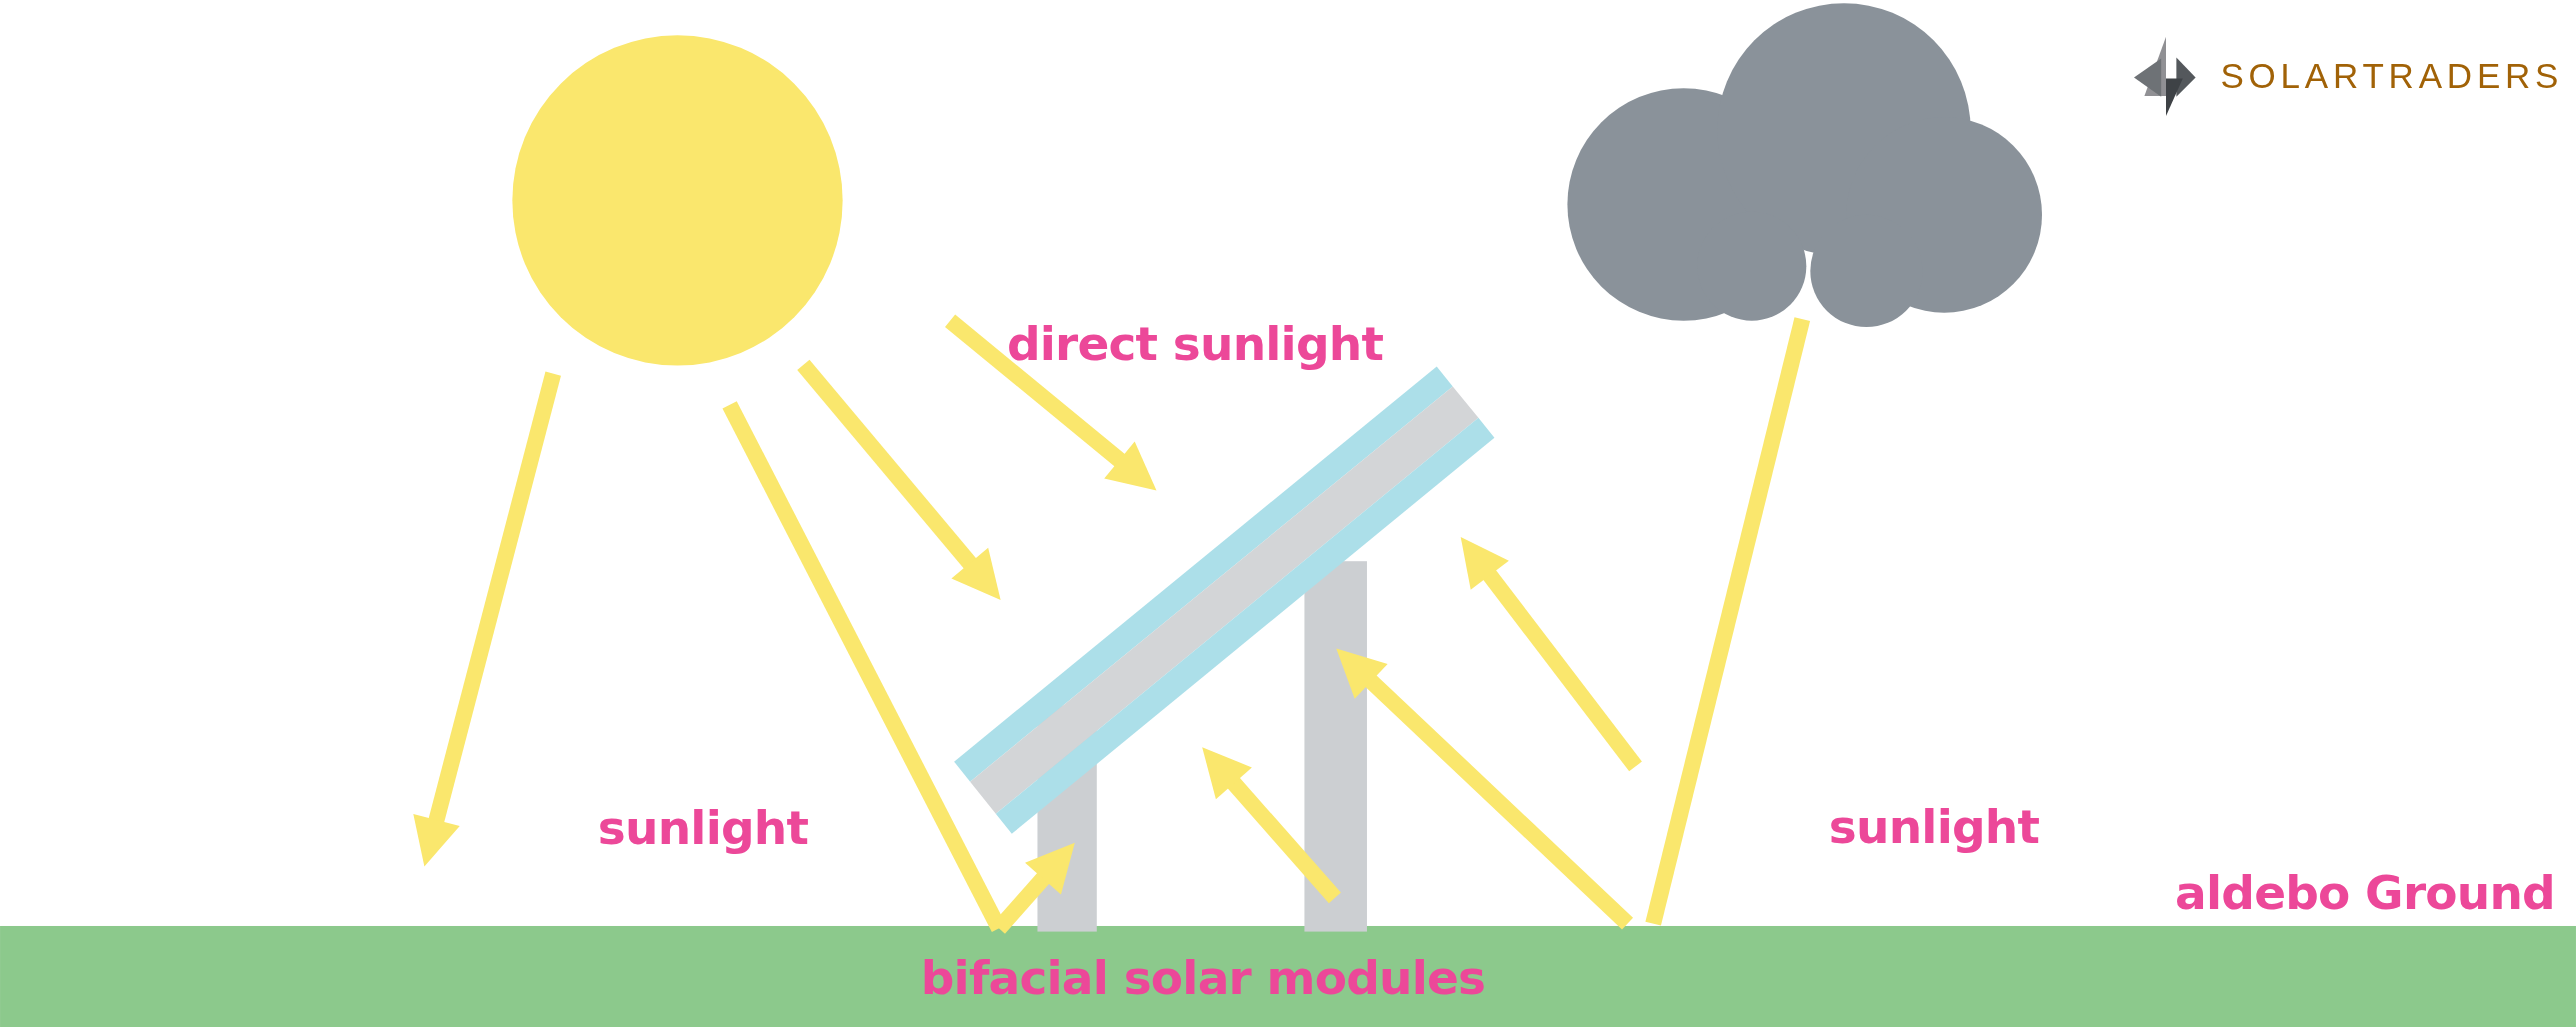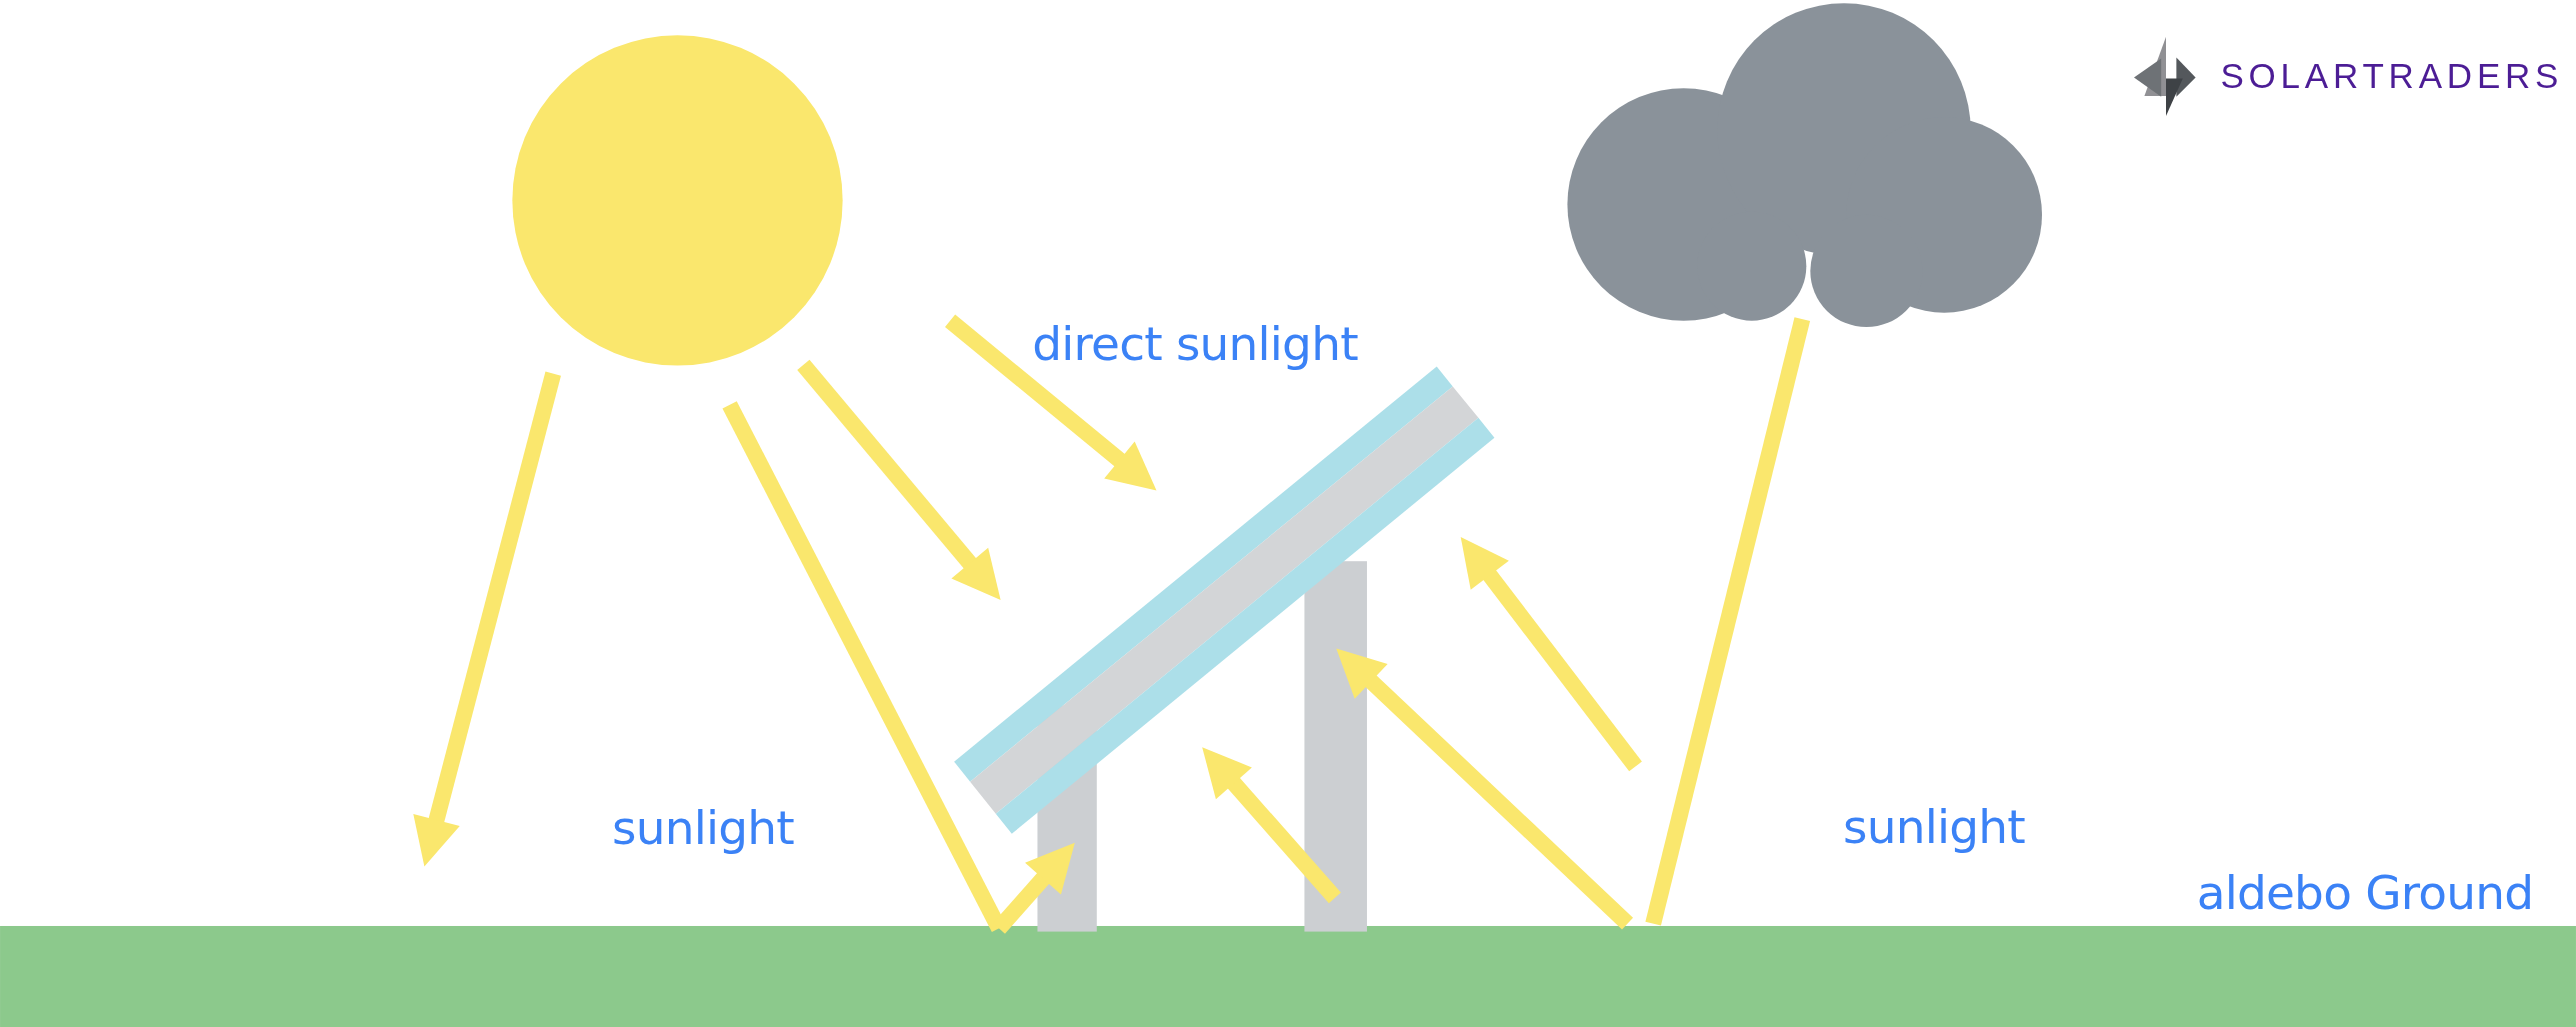--- a/index.html
+++ b/index.html
@@ -4,30 +4,30 @@
 <style>
   html,body{margin:0;padding:0;}
   body{
     width:2576px;height:1027px;background:#ffffff;overflow:hidden;position:relative;
     font-family:"DejaVu Sans", sans-serif;
   }
   .stage{position:absolute;inset:0;}
   svg.diagram{position:absolute;left:0;top:0;}
   .lbl{
     position:absolute;transform:translate(-50%,-50%);
-    font-size:47px;letter-spacing:-0.8px;color:#3b82f6;
-    text-align:center;line-height:75px;white-space:nowrap;
+    font-size:47px;letter-spacing:-0.8px;color:#ec4899;
+    text-align:center;line-height:75px;white-space:nowrap;font-weight:bold;
   }
   .logo{
     position:absolute;left:2134px;top:36px;height:80px;
     display:flex;align-items:center;gap:22.4px;
   }
   .logo-text{
     font-family:"Liberation Sans", sans-serif;
-    font-size:35px;font-weight:500;letter-spacing:4.8px;color:#4c1d95;
+    font-size:35px;font-weight:500;letter-spacing:4.8px;color:#a16207;
     white-space:nowrap;
   }
 </style>
 </head>
 <body>
 
 <div class="stage">
 
   <svg class="diagram" width="2576" height="1027" viewBox="0 0 3213 1281">
     <defs>
@@ -85,20 +85,21 @@
   <div class="lbl" style="left:703px;top:827px;">
     <div>sunlight</div>
   </div>
 
   <div class="lbl" style="left:1934px;top:826px;">
     <div>sunlight</div>
   </div>
 
   <div class="lbl" style="left:2365px;top:892px;">aldebo Ground</div>
 
+  <div class="lbl" style="left:1203px;top:977px;">bifacial solar modules</div>
 
   <div class="logo">
     <svg width="64" height="80" viewBox="0 0 80 100">
       <polygon points="40,1 40,75 13,75" fill="#909094"></polygon>
       <polygon points="0,52 34,28 34,76" fill="#6E7276"></polygon>
       <polygon points="77,52 53,27 53,76" fill="#54585C"></polygon>
       <polygon points="40,53 61,53 40,100" fill="#3E4246"></polygon>
     </svg>
     <span class="logo-text">SOLARTRADERS</span>
   </div>

